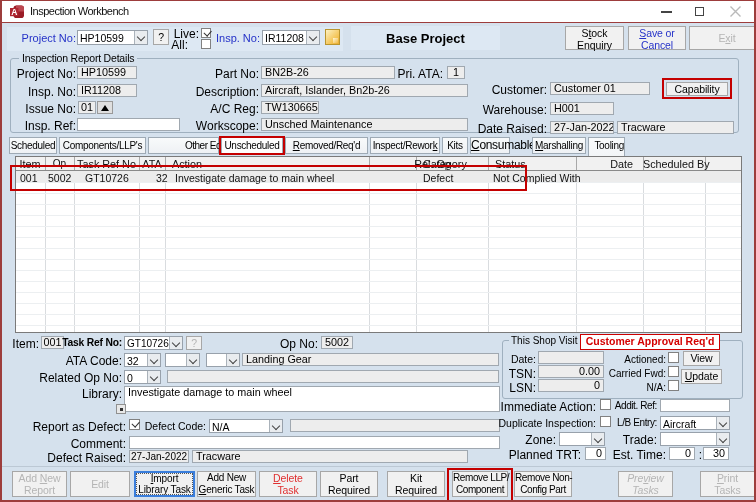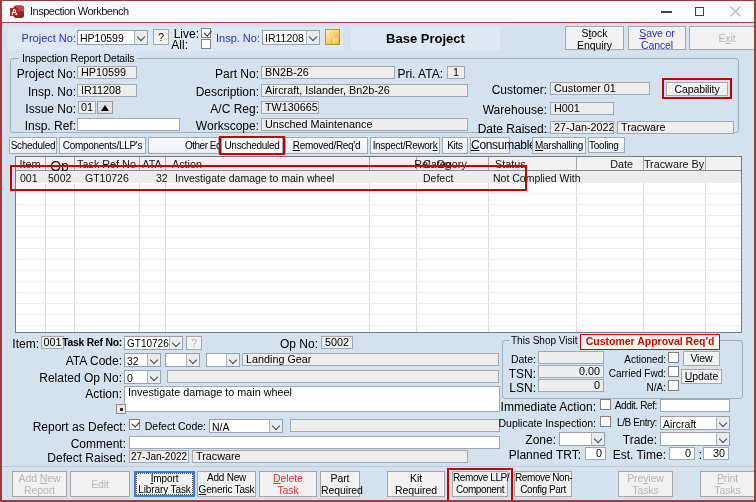--- a/index.html
+++ b/index.html
@@ -102,21 +102,21 @@
   <div id="tabs">
       <div style="position:absolute;left:9px;top:137px;width:48px;height:17px;box-sizing:border-box;border:1px solid #9eaab5;background:linear-gradient(#f8fafb,#eef1f4);font-size:10px;letter-spacing:-0.3px;text-align:center;line-height:15px;white-space:nowrap;">Scheduled</div>
       <div style="position:absolute;left:59px;top:137px;width:87px;height:17px;box-sizing:border-box;border:1px solid #9eaab5;background:linear-gradient(#f8fafb,#eef1f4);font-size:10px;letter-spacing:-0.3px;text-align:center;line-height:15px;white-space:nowrap;">Components/LLP's</div>
       <div style="position:absolute;left:148px;top:137px;width:71px;height:17px;box-sizing:border-box;border:1px solid #9eaab5;background:linear-gradient(#f8fafb,#eef1f4);font-size:10px;letter-spacing:-0.5px;text-align:center;line-height:15px;white-space:nowrap;padding-left:36px;">Other Equipment</div>
       <div style="position:absolute;left:221px;top:137px;width:62px;height:17px;box-sizing:border-box;border:1px solid #9eaab5;border-bottom:none;background:#fdfdfd;font-size:10px;letter-spacing:-0.3px;text-align:center;line-height:15px;white-space:nowrap;">Unscheduled</div>
       <div style="position:absolute;left:285px;top:137px;width:83px;height:17px;box-sizing:border-box;border:1px solid #9eaab5;background:linear-gradient(#f8fafb,#eef1f4);font-size:10px;letter-spacing:-0.3px;text-align:center;line-height:15px;white-space:nowrap;"><u>R</u>emoved/Req'd</div>
       <div style="position:absolute;left:370px;top:137px;width:70px;height:17px;box-sizing:border-box;border:1px solid #9eaab5;background:linear-gradient(#f8fafb,#eef1f4);font-size:10px;letter-spacing:-0.3px;text-align:center;line-height:15px;white-space:nowrap;">Inspect/Rewor<u>k</u></div>
       <div style="position:absolute;left:442px;top:137px;width:26px;height:17px;box-sizing:border-box;border:1px solid #9eaab5;background:linear-gradient(#f8fafb,#eef1f4);font-size:10px;letter-spacing:-0.3px;text-align:center;line-height:15px;white-space:nowrap;">Kits</div>
       <div style="position:absolute;left:470px;top:137px;width:40px;height:17px;box-sizing:border-box;border:1px solid #9eaab5;background:linear-gradient(#f8fafb,#eef1f4);font-size:12px;letter-spacing:-0.3px;text-align:left;line-height:15px;white-space:nowrap;"><u>C</u>onsumables</div>
       <div style="position:absolute;left:532px;top:137px;width:54px;height:17px;box-sizing:border-box;border:1px solid #9eaab5;background:linear-gradient(#f8fafb,#eef1f4);font-size:10px;letter-spacing:-0.3px;text-align:center;line-height:15px;white-space:nowrap;"><u>M</u>arshalling</div>
-      <div style="position:absolute;left:588px;top:137px;width:37px;height:16px;box-sizing:border-box;border:1px solid #9eaab5;background:linear-gradient(#f8fafb,#eef1f4);font-size:10px;letter-spacing:-0.3px;text-align:left;line-height:15px;white-space:nowrap;">Tooling</div>
+      <div style="position:absolute;left:588px;top:137px;width:37px;height:34px;box-sizing:border-box;border:1px solid #9eaab5;background:linear-gradient(#f8fafb,#eef1f4);font-size:10px;letter-spacing:-0.3px;text-align:right;line-height:15px;white-space:nowrap;">Tooling</div>
       <div class="red" style="left:219px;top:136px;width:66px;height:19px;"></div>
     </div>
 
   <div class="abs" style="left:15px;top:156px;width:727px;height:177px;background:#fff;border:1px solid #7a7a7a;box-sizing:border-box;"></div>
   <div class="abs" style="left:16px;top:157px;width:725px;height:14px;background:#f1f1f1;border-bottom:1px solid #8a8a8a;box-sizing:border-box;"></div>
   <div id="gridcols" class="abs" style="left:0;top:0;width:756px;height:0;">
       <div class="vline" style="left:45px;top:157px;height:13px;background:#a8a8a8;"></div>
       <div class="vline" style="left:45px;top:171px;height:161px;background:#d9dcdf;"></div>
       <div class="vline" style="left:74px;top:157px;height:13px;background:#a8a8a8;"></div>
       <div class="vline" style="left:74px;top:171px;height:161px;background:#d9dcdf;"></div>
@@ -144,29 +144,29 @@
       <div class="hline" style="left:16px;top:237px;width:725px;background:#eceff1;"></div>
       <div class="hline" style="left:16px;top:248px;width:725px;background:#eceff1;"></div>
       <div class="hline" style="left:16px;top:259px;width:725px;background:#eceff1;"></div>
       <div class="hline" style="left:16px;top:270px;width:725px;background:#eceff1;"></div>
       <div class="hline" style="left:16px;top:281px;width:725px;background:#eceff1;"></div>
       <div class="hline" style="left:16px;top:292px;width:725px;background:#eceff1;"></div>
       <div class="hline" style="left:16px;top:303px;width:725px;background:#eceff1;"></div>
       <div class="hline" style="left:16px;top:314px;width:725px;background:#eceff1;"></div>
       <div class="hline" style="left:16px;top:325px;width:725px;background:#eceff1;"></div>
       <div style="position:absolute;top:158px;font-size:10.8px;color:#111;white-space:nowrap;left:15px;width:30px;text-align:center;">Item</div>
-      <div style="position:absolute;top:158px;font-size:14px;color:#111;white-space:nowrap;left:45px;width:29px;text-align:center;">Op</div>
+      <div style="position:absolute;top:158px;font-size:10px;color:#111;white-space:nowrap;left:45px;width:29px;text-align:center;">Op</div>
       <div style="position:absolute;top:158px;font-size:10.8px;color:#111;white-space:nowrap;left:74px;width:65px;text-align:center;">Task Ref No</div>
       <div style="position:absolute;top:158px;font-size:10.8px;color:#111;white-space:nowrap;left:139px;width:26px;text-align:center;">ATA</div>
       <div style="position:absolute;top:158px;font-size:10.8px;color:#111;white-space:nowrap;left:172px;">Action</div>
       <div style="position:absolute;top:158px;font-size:10.8px;color:#111;white-space:nowrap;left:369px;width:47px;text-align:center;margin-left:40px;">Rel. Op</div>
       <div style="position:absolute;top:158px;font-size:10.8px;color:#111;white-space:nowrap;left:423px;">Category</div>
       <div style="position:absolute;top:158px;font-size:10.8px;color:#111;white-space:nowrap;left:495px;">Status</div>
       <div style="position:absolute;top:158px;font-size:10.8px;color:#111;white-space:nowrap;left:576px;width:57px;text-align:right;">Date</div>
-      <div style="position:absolute;top:158px;font-size:10.8px;color:#111;white-space:nowrap;left:643px;width:62px;text-align:center;">Tracware By</div>
+      <div style="position:absolute;top:158px;font-size:10.8px;color:#111;white-space:nowrap;left:643px;width:62px;text-align:center;">Scheduled By</div>
     </div>
   <div class="abs" style="left:16px;top:171px;width:725px;height:11px;background:#ececec;"></div>
   <div id="gridrow" class="abs" style="left:0;top:172px;width:756px;font-size:10.5px;color:#111;">
     <div class="abs" style="left:20px;white-space:nowrap;">001</div>
     <div class="abs" style="left:48px;white-space:nowrap;">5002</div>
     <div class="abs" style="left:85px;white-space:nowrap;">GT10726</div>
     <div class="abs" style="left:156px;white-space:nowrap;">32</div>
     <div class="abs" style="left:175px;white-space:nowrap;">Investigate damage to main wheel</div>
     <div class="abs" style="left:423px;white-space:nowrap;">Defect</div>
     <div class="abs" style="left:493px;white-space:nowrap;">Not Complied With</div>
@@ -188,21 +188,21 @@
     </div>
   <div class="combo" style="left:206px;top:353px;width:34px;height:14px;">
       <span class="ar"></span>
     </div>
   <div class="box" style="left:242px;top:353px;width:257px;height:13px;">Landing Gear</div>
 
   <div class="lbl" style="right:634px;top:371px;">Related Op No:</div>
   <div class="combo" style="left:124px;top:370px;width:37px;height:14px;">0<span class="ar"></span></div>
   <div class="box" style="left:167px;top:370px;width:332px;height:13px;"></div>
 
-  <div class="lbl" style="right:634px;top:387px;">Action:</div>
+  <div class="lbl" style="right:634px;top:387px;">Library:</div>
   <div class="wbox" style="left:124px;top:386px;width:376px;height:26px;">Investigate damage to main wheel</div>
   <div class="abs" style="left:116px;top:404px;width:10px;height:10px;background:#e8e8e8;border:1px solid #909090;box-sizing:border-box;">
     <div class="abs" style="left:2.5px;top:2.5px;width:3px;height:3px;background:#333;"></div>
   </div>
 
   <div class="lbl" style="right:630px;top:420px;">Report as Defect:</div>
   <div class="cb ck" style="left:129px;top:419px;"></div>
   <div class="lbl" style="right:550px;top:420px;font-size:10.5px;">Defect Code:</div>
   <div class="combo" style="left:209px;top:419px;width:74px;height:14px;">N/A<span class="ar"></span></div>
   <div class="box" style="left:290px;top:419px;width:210px;height:13px;"></div>
@@ -266,37 +266,37 @@
       <div>Library Task</div>
     </div>
   <div class="btn" style="left:197px;top:471px;width:59px;height:26px;font-size:10px;letter-spacing:-0.2px;">
       <div>Add New</div>
       <div><u>G</u>eneric Task</div>
     </div>
   <div class="btn" style="left:259px;top:471px;width:58px;height:26px;color:#e03030;">
       <div><u>D</u>elete</div>
       <div>Task</div>
     </div>
-  <div class="btn" style="left:320px;top:471px;width:40px;height:26px;">
+  <div class="btn" style="left:320px;top:471px;width:58px;height:26px;">
       <div>Part</div>
       <div>Required</div>
     </div>
   <div class="btn" style="left:387px;top:471px;width:58px;height:26px;">
       <div>Kit</div>
       <div>Required</div>
     </div>
   <div class="btn" style="left:452px;top:471px;width:56px;height:26px;font-size:10px;letter-spacing:-0.4px;">
       <div>Remove LLP/</div>
       <div>Component</div>
     </div>
   <div class="btn" style="left:514px;top:471px;width:58px;height:26px;font-size:10px;letter-spacing:-0.4px;">
       <div>Remove Non-</div>
       <div>Config Part</div>
     </div>
-  <div class="btn dis" style="left:618px;top:471px;width:55px;height:26px;">
+  <div class="btn dis" style="left:618px;top:471px;width:55px;height:26px;font-style:italic;">
       <div>Pre<u>v</u>iew</div>
       <div>Tasks</div>
     </div>
   <div class="btn dis" style="left:700px;top:471px;width:55px;height:26px;">
       <div><u>P</u>rint</div>
       <div>Tasks</div>
     </div>
   <div class="red" style="left:447px;top:468px;width:66px;height:34px;border-width:2.5px;"></div>
 
   <div class="hline" style="left:0;top:0;width:756px;background:#9d3d3c;"></div>

